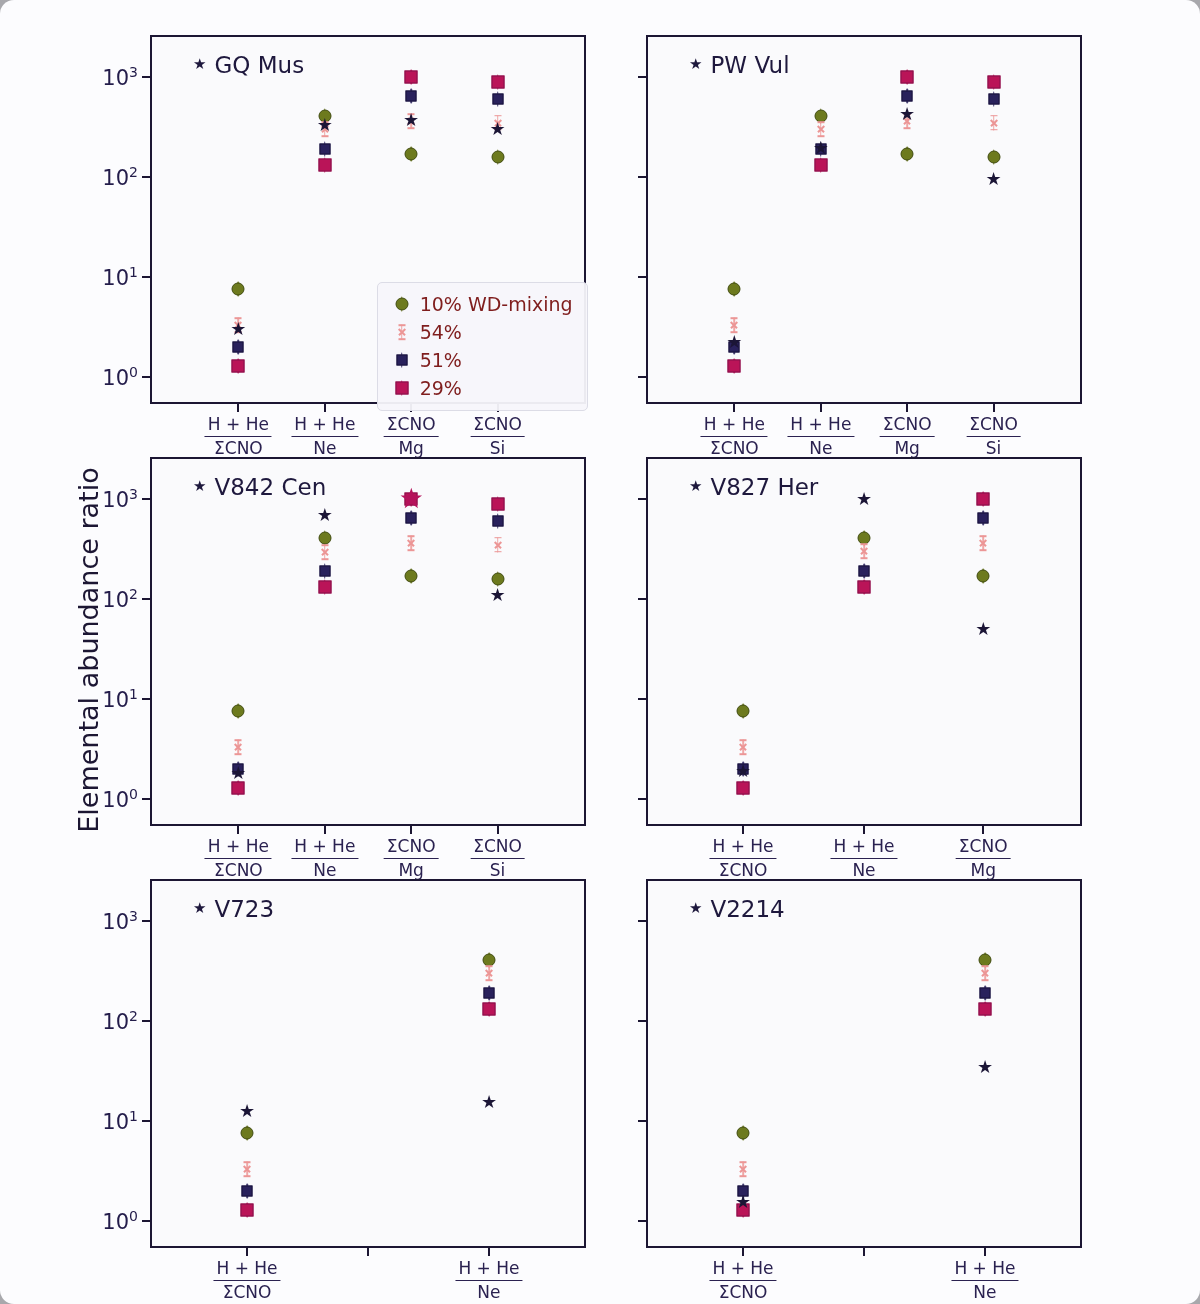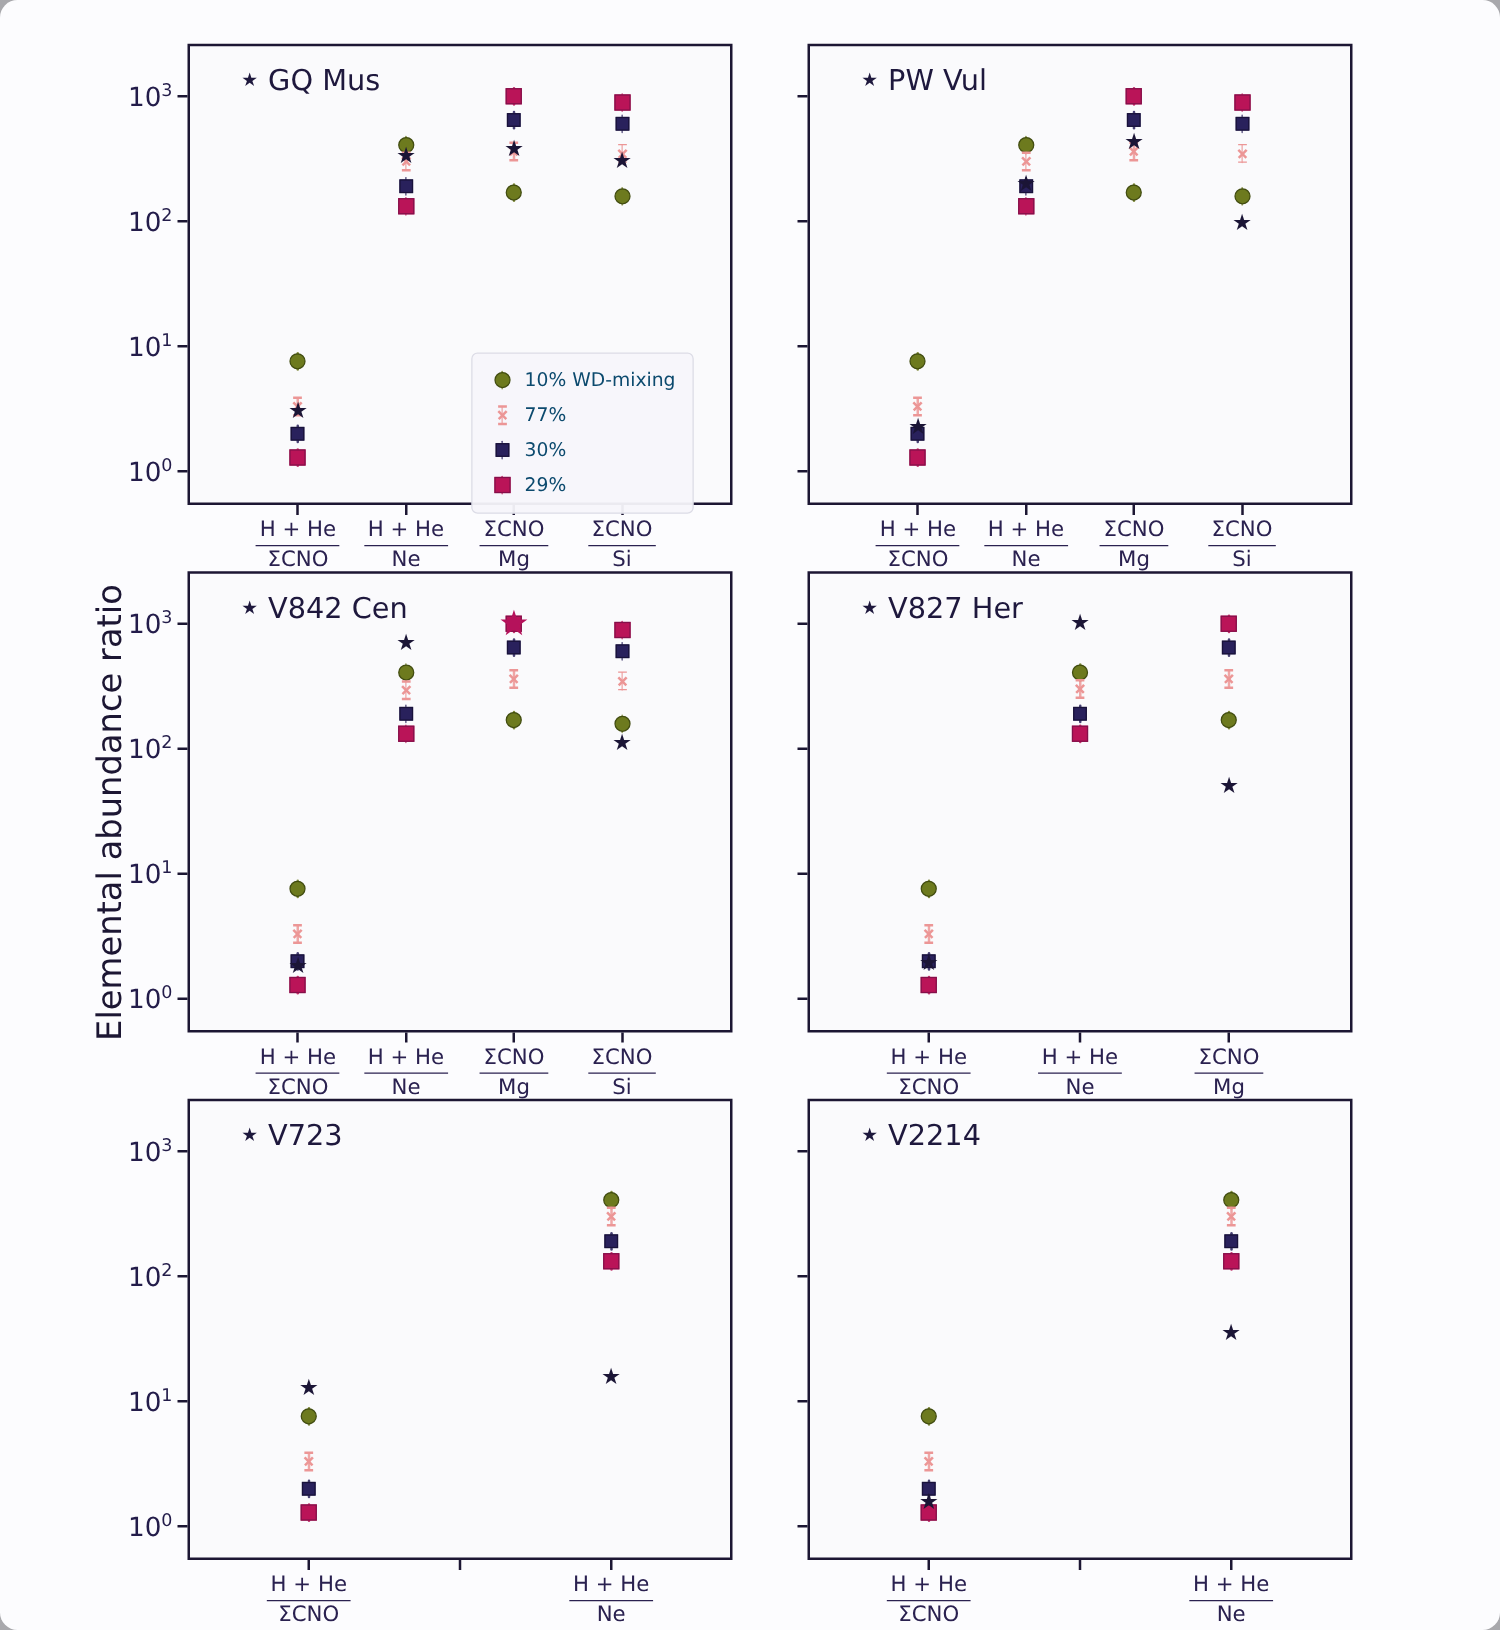--- a/index.html
+++ b/index.html
@@ -41,21 +41,21 @@
   .dia{width:9px;height:9px;border:1px solid #18123a;transform:translate(-50%,-50%) rotate(45deg) scale(.78,1.35);}
   .star{font-size:18px;line-height:1;transform:translate(-50%,-55%);}
   .cap{width:7px;height:1.6px;}
   .xb{width:9px;height:1.6px;}
   .legend{
     position:absolute;background:rgba(247,246,251,.95);border:1px solid #dcdce6;
     border-radius:5px;padding:10px 14px 10px 8px;display:flex;flex-direction:column;gap:5px;
   }
   .legend-item{display:flex;align-items:center;height:23px;}
   .legend-swatch{position:relative;width:34px;height:22px;}
-  .legend-label{font-size:15px;color:#0c4a6e;white-space:nowrap;}
+  .legend-label{font-size:19px;color:#7f1d1d;white-space:nowrap;}
 </style>
 </head>
 <body>
 
 <div class="figure">
   <div class="ylabel" style="left:88px;top:650px;">Elemental abundance ratio</div>
   <div id="panels">
       <div class="panel" style="left: 150px; top: 35px; width: 432px; height: 365px;">
         <div class="ytick" style="top: 39px;"></div>
         <div class="yticklabel" style="top: 40px; left: 0px;"><span>10</span><sup>3</sup></div>
@@ -190,30 +190,30 @@
           <div class="legend-item">
             <div class="legend-swatch">
               <div class="mk" style="left: 16px; top: 11px;">
                 <span class="stem" style="background:#ec9696"></span>
                 <span class="cap" style="background:#ec9696;top:-7px"></span>
                 <span class="cap" style="background:#ec9696;top:7px"></span>
                 <span class="xb" style="background:#ec9696;transform:translate(-50%,-50%) rotate(45deg)"></span>
                 <span class="xb" style="background:#ec9696;transform:translate(-50%,-50%) rotate(-45deg)"></span>
               </div>
             </div>
-            <div class="legend-label">77%</div>
+            <div class="legend-label">54%</div>
           </div>
           <div class="legend-item">
             <div class="legend-swatch">
               <div class="mk" style="left: 16px; top: 11px;">
                 <span class="stem" style="background:#29215c"></span>
                 <span class="dia" style="background:#29215c"></span>
               </div>
             </div>
-            <div class="legend-label">30%</div>
+            <div class="legend-label">51%</div>
           </div>
           <div class="legend-item">
             <div class="legend-swatch">
               <div class="mk" style="left: 16px; top: 11px;">
                 <span class="stem" style="background:#ba1458"></span>
                 <span class="sq" style="background:#ba1458;border-color:#84104a"></span>
               </div>
             </div>
             <div class="legend-label">29%</div>
           </div>

